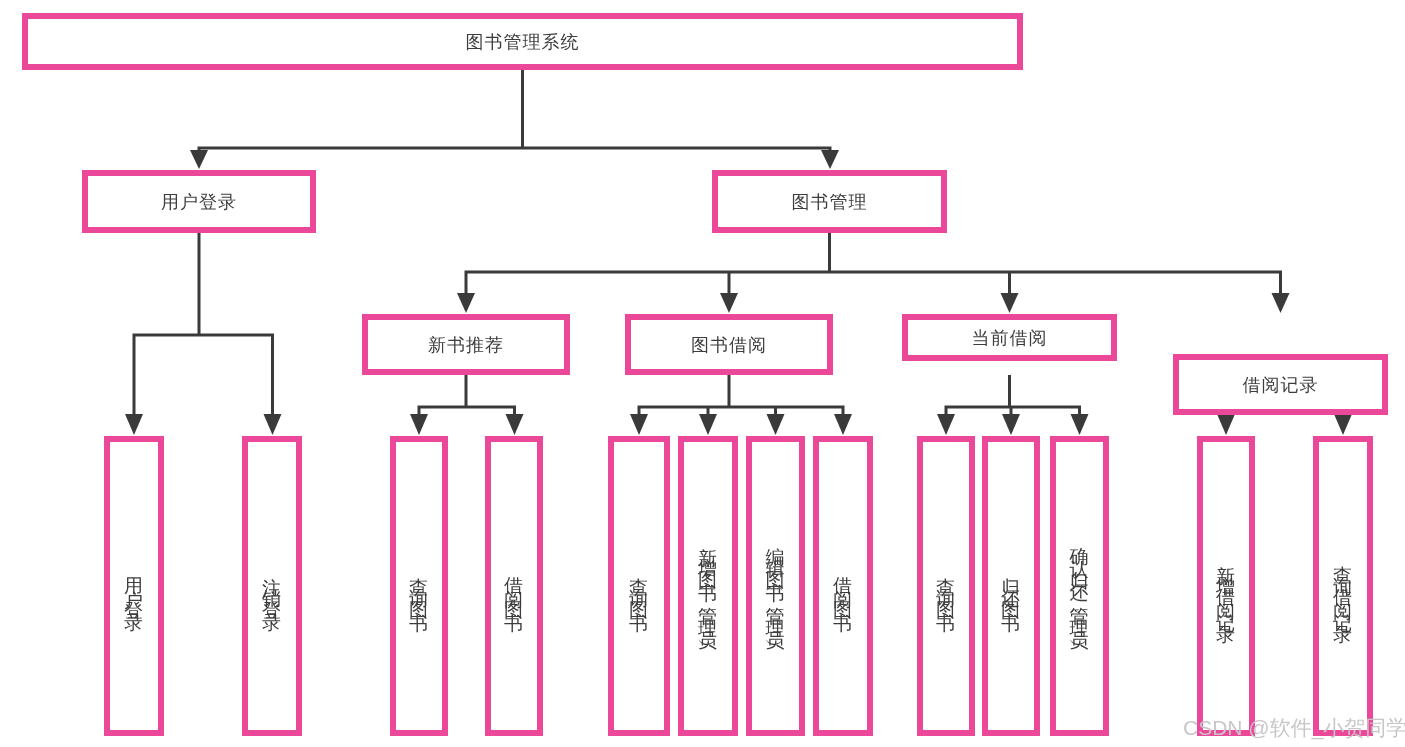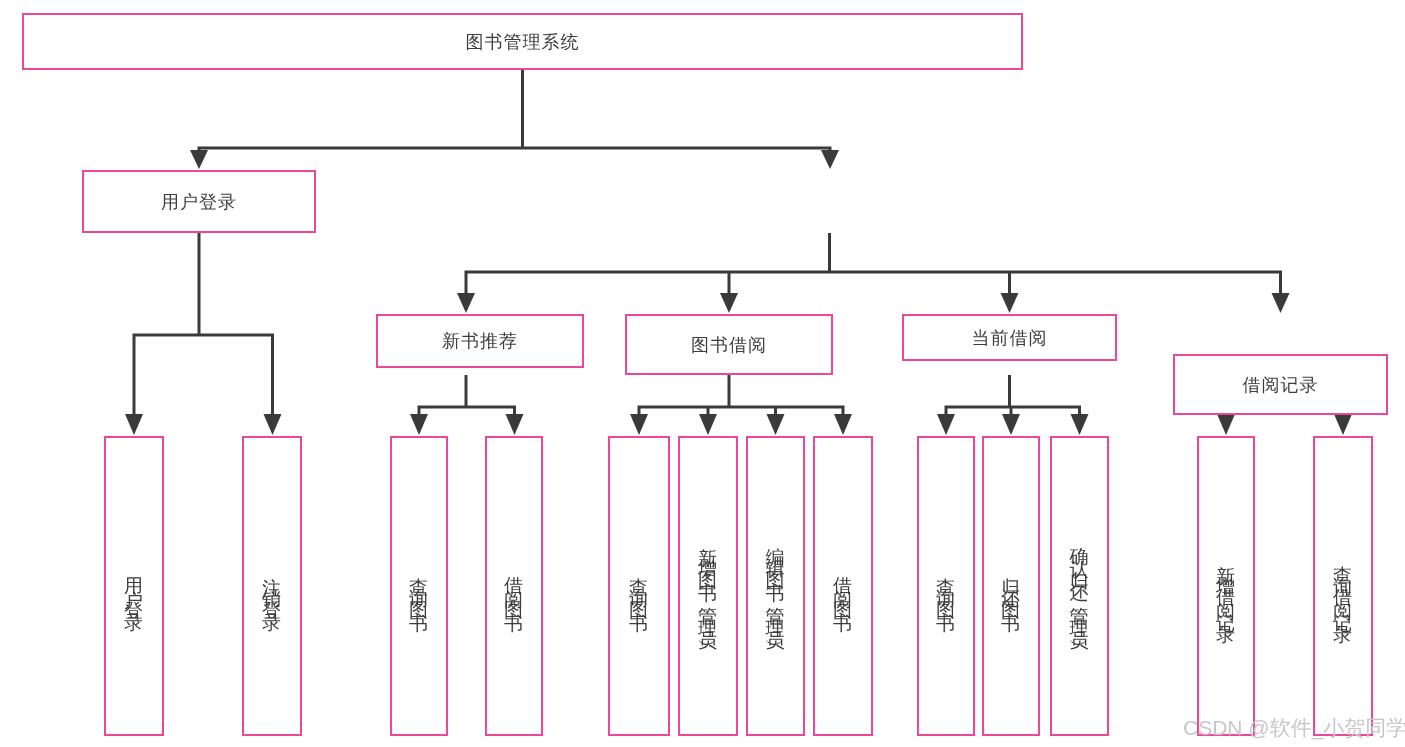--- a/index.html
+++ b/index.html
@@ -13,21 +13,21 @@
   }
   .connectors {
     position: absolute;
     left: 0; top: 0;
     width: 1405px; height: 747px;
     z-index: 1;
   }
   .node {
     position: absolute;
     box-sizing: border-box;
-    border: 2px solid #ec4899;
+    border: 6px solid #ec4899;
     background: #ffffff;
     display: flex;
     align-items: center;
     justify-content: center;
     color: #3d3d3d;
     z-index: 2;
   }
   .h-node { font-size: 18px; letter-spacing: 1px; }
   .v-node span {
     writing-mode: vertical-rl;
@@ -92,22 +92,25 @@
     </g>
   </svg>
 
   <div class="node h-node" style="left:22px; top:13px; width:1001px; height:57px;">
     <span>图书管理系统</span>
   </div>
 
   <div class="node h-node" style="left:82px; top:170px; width:234px; height:63px;">
     <span>用户登录</span>
   </div>
+  <div class="node h-node" style="left:712px; top:170px; width:235px; height:63px;">
+    <span>图书管理</span>
+  </div>
 
-  <div class="node h-node" style="left:376px; top:314px; width:208px; height:54px;">
+  <div class="node h-node" style="left:362px; top:314px; width:208px; height:61px;">
     <span>新书推荐</span>
   </div>
   <div class="node h-node" style="left:625px; top:314px; width:208px; height:61px;">
     <span>图书借阅</span>
   </div>
   <div class="node h-node" style="left:902px; top:314px; width:215px; height:47px;">
     <span>当前借阅</span>
   </div>
   <div class="node h-node" style="left:1173px; top:314px; width:215px; height:61px;margin-top:40px;">
     <span>借阅记录</span>

